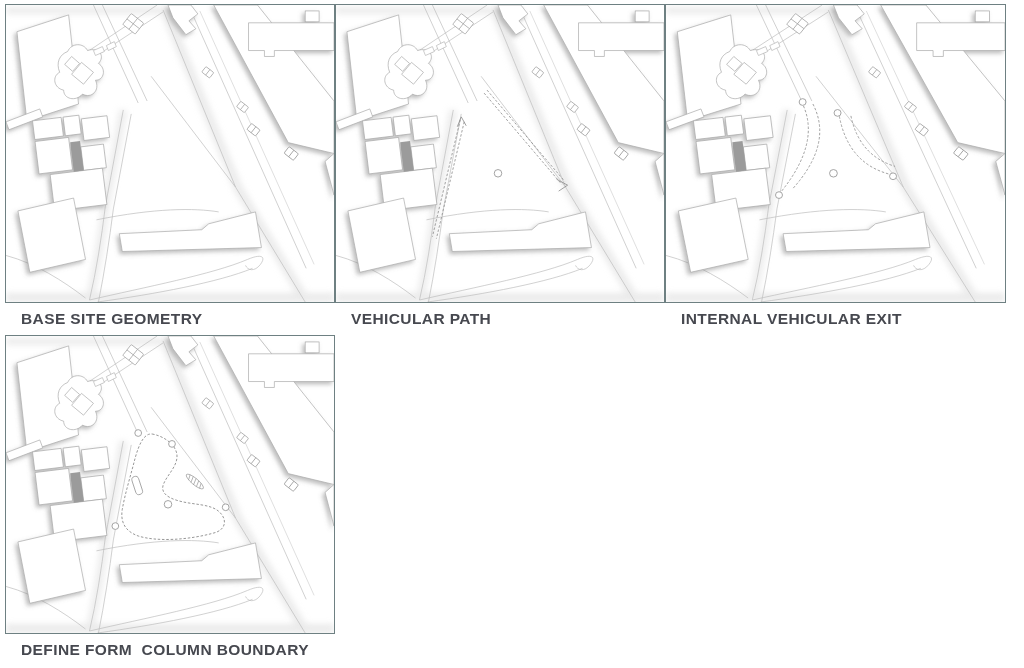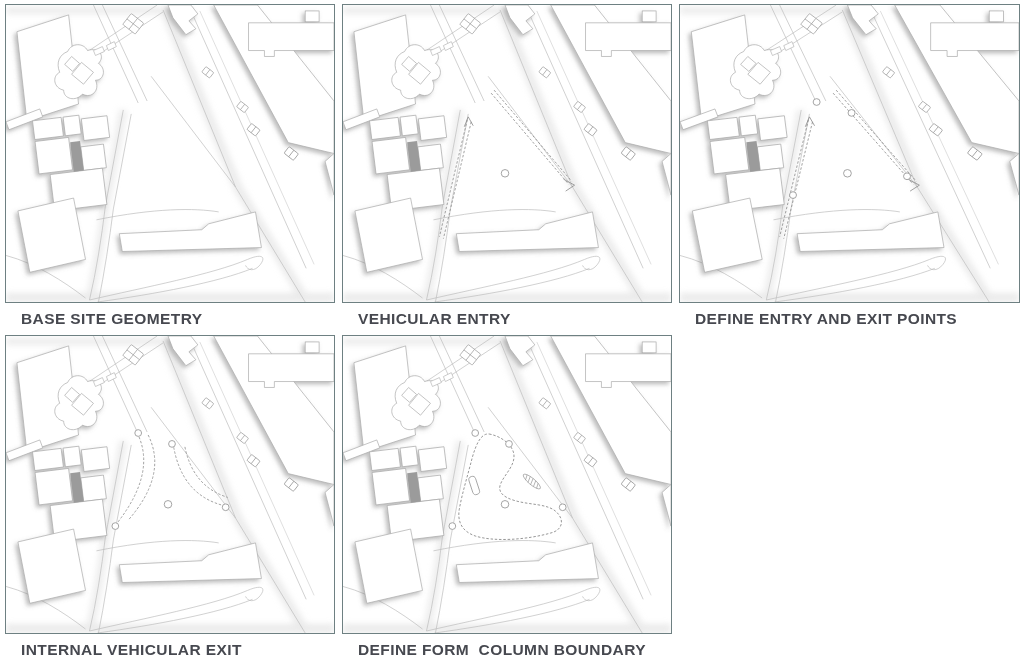--- a/index.html
+++ b/index.html
@@ -1,20 +1,19 @@
 <!DOCTYPE html>
 <html><head>
 <meta charset="utf-8">
 <style>
   html,body{margin:0;padding:0;background:#ffffff;}
   body{width:1024px;height:668px;overflow:hidden;font-family:"Liberation Sans",sans-serif;}
   .figure-grid{
     display:grid;
     grid-template-columns:330px 330px 341px;
-    column-gap:7px;
     padding:4px 16px 0 5px;
   }
   .cell{display:flex;flex-direction:column;}
   .mapbox{
     height:299px;
     border:1.4px solid #6e8082;
     background:#ffffff;
     box-sizing:border-box;
     overflow:hidden;
   }
@@ -189,34 +188,23 @@
   </div>
 
   <div class="cell">
     <div class="mapbox">
       <svg class="map" viewBox="0 0 330 300" preserveAspectRatio="none">
         <use href="#basemap"></use>
       <use href="#ov-flow-arrows"></use>
           <use href="#ov-site-center-node"></use>
         </svg>
     </div>
-    <div class="caption">VEHICULAR ENTRY</div>
-  </div>
-
-  <div class="cell">
-    <div class="mapbox">
-      <svg class="map" viewBox="0 0 330 300" preserveAspectRatio="none">
-        <use href="#basemap"></use>
-      <use href="#ov-flow-arrows"></use>
-          <use href="#ov-site-center-node"></use>
-          <use href="#ov-entry-exit-nodes"></use>
-        </svg>
-    </div>
-    <div class="caption">DEFINE ENTRY AND EXIT POINTS</div>
-  </div>
+    <div class="caption">VEHICULAR PATH</div>
+  </div>
+
 
   <div class="cell">
     <div class="mapbox">
       <svg class="map" viewBox="0 0 330 300" preserveAspectRatio="none">
         <use href="#basemap"></use>
       <use href="#ov-internal-path-arcs"></use>
           <use href="#ov-site-center-node"></use>
           <use href="#ov-entry-exit-nodes"></use>
         </svg>
     </div>

